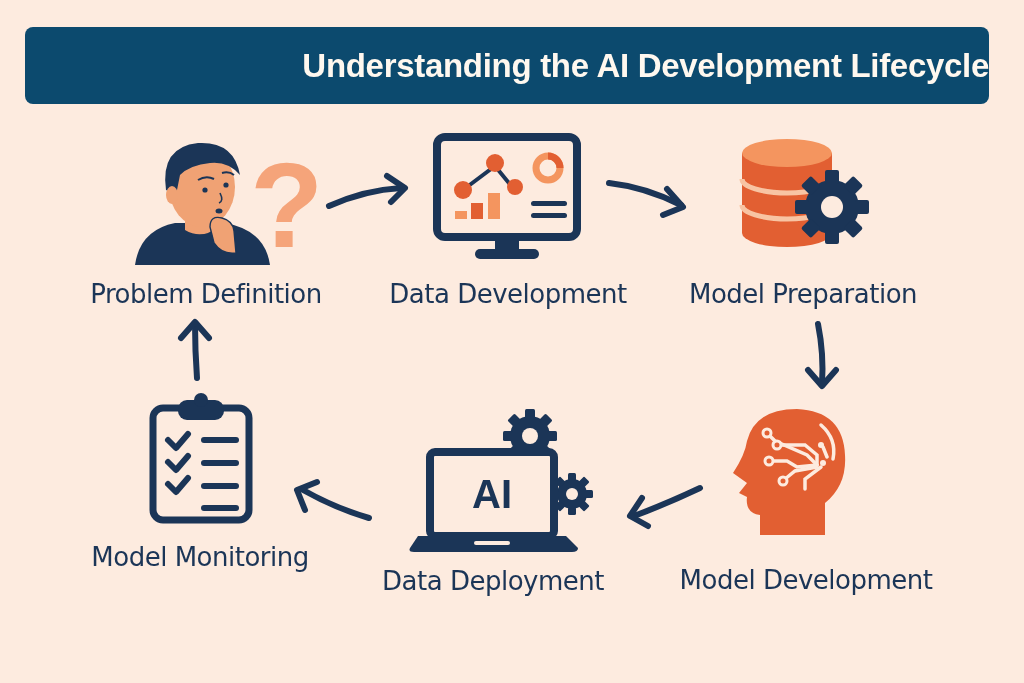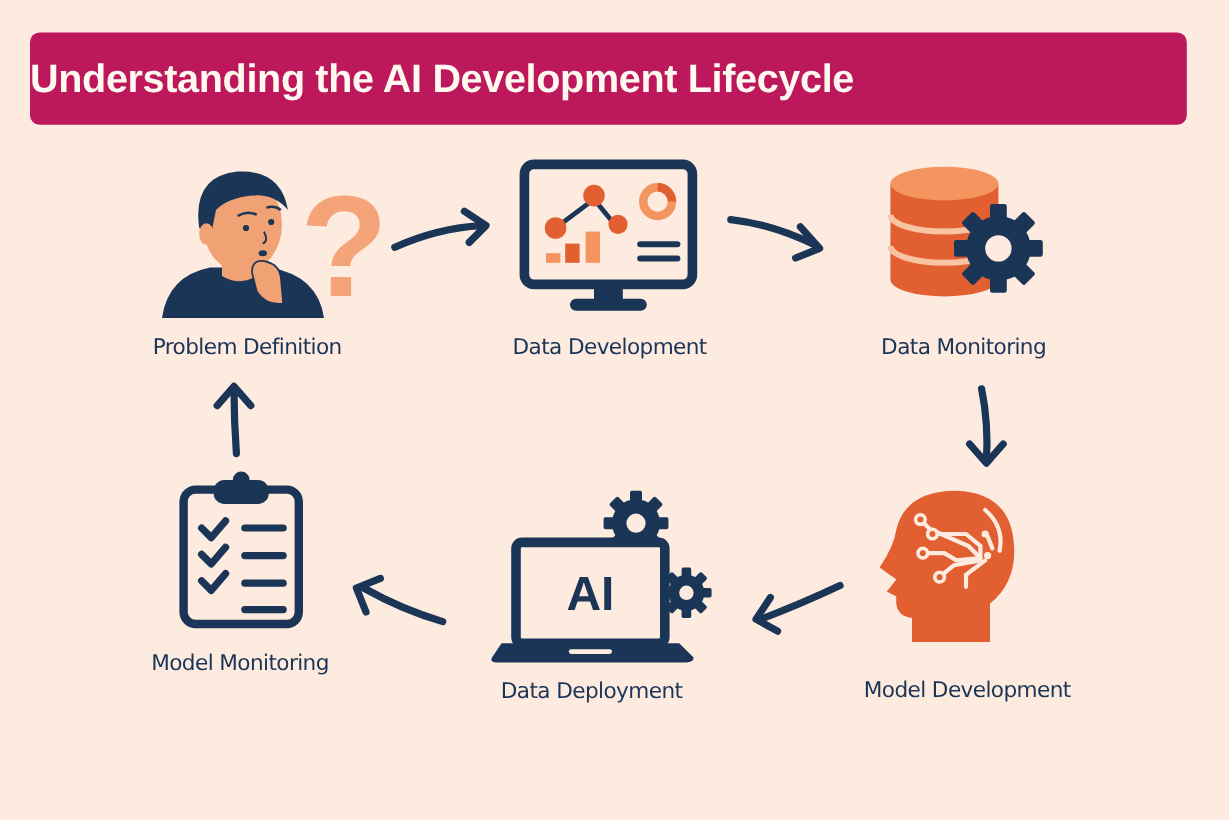--- a/index.html
+++ b/index.html
@@ -4,29 +4,29 @@
 <style>
   html, body { margin:0; padding:0; }
   body {
     width:1024px; height:683px; overflow:hidden;
     background:#fdebdf;
     font-family:"DejaVu Sans", sans-serif;
     position:relative;
   }
   .banner {
     position:absolute; left:25px; top:27px; width:964px; height:77px;
-    background:#be185d; border-radius:8px;
-    display:flex; align-items:center; justify-content:flex-start;
+    background:#0c4a6e; border-radius:8px;
+    display:flex; align-items:center; justify-content:flex-end;
   }
   .banner-title {
     color:#fff8ef; font-size:33px; font-weight:bold; letter-spacing:-0.3px;
     font-family:"Liberation Sans", sans-serif;
   }
   .stage-label {
-    position:absolute; color:#1b3557; font-size:18px;
+    position:absolute; color:#1b3557; font-size:26px;
     font-family:"DejaVu Sans", sans-serif; white-space:nowrap;
     transform:translateX(-50%);
     letter-spacing:-0.5px;
   }
   svg.icon, svg.arrow { position:absolute; overflow:visible; }
 </style>
 </head>
 <body>
 
 <div class="banner">
@@ -103,21 +103,21 @@
     <rect x="-7" y="23" width="14" height="14" rx="2"></rect>
     <rect x="-37" y="-7" width="14" height="14" rx="2"></rect>
     <rect x="23" y="-7" width="14" height="14" rx="2"></rect>
     <rect x="-7" y="-37" width="14" height="14" rx="2" transform="rotate(45)"></rect>
     <rect x="-7" y="23" width="14" height="14" rx="2" transform="rotate(45)"></rect>
     <rect x="-37" y="-7" width="14" height="14" rx="2" transform="rotate(45)"></rect>
     <rect x="23" y="-7" width="14" height="14" rx="2" transform="rotate(45)"></rect>
     <circle r="11" fill="#fdebdf"></circle>
   </g>
 </svg>
-<div class="stage-label" style="left:803px;top:279px">Data Monitoring</div>
+<div class="stage-label" style="left:803px;top:279px">Model Preparation</div>
 
 <svg class="arrow" style="left:800px;top:318px" width="45" height="75">
   <path d="M18 6 Q24 36 22 66" stroke="#1b3557" stroke-width="6" fill="none" stroke-linecap="round"></path>
   <path d="M8 52 L22 68 L36 52" stroke="#1b3557" stroke-width="6" fill="none" stroke-linecap="round" stroke-linejoin="round"></path>
 </svg>
 
 <svg class="icon" style="left:725px;top:405px" width="130" height="130" viewBox="0 0 130 130">
   <path d="M35 130 L35 110 Q20 108 22 92 L14 88 L22 78 L8 68 Q20 50 22 36 Q30 4 72 4 Q118 6 120 50 Q122 80 100 98 L100 130 Z" fill="#e25f32"></path>
   <g stroke="#fdebdf" stroke-width="3.5" fill="none" stroke-linecap="round">
     <path d="M56 40 L80 40 L92 50 L92 60"></path>

